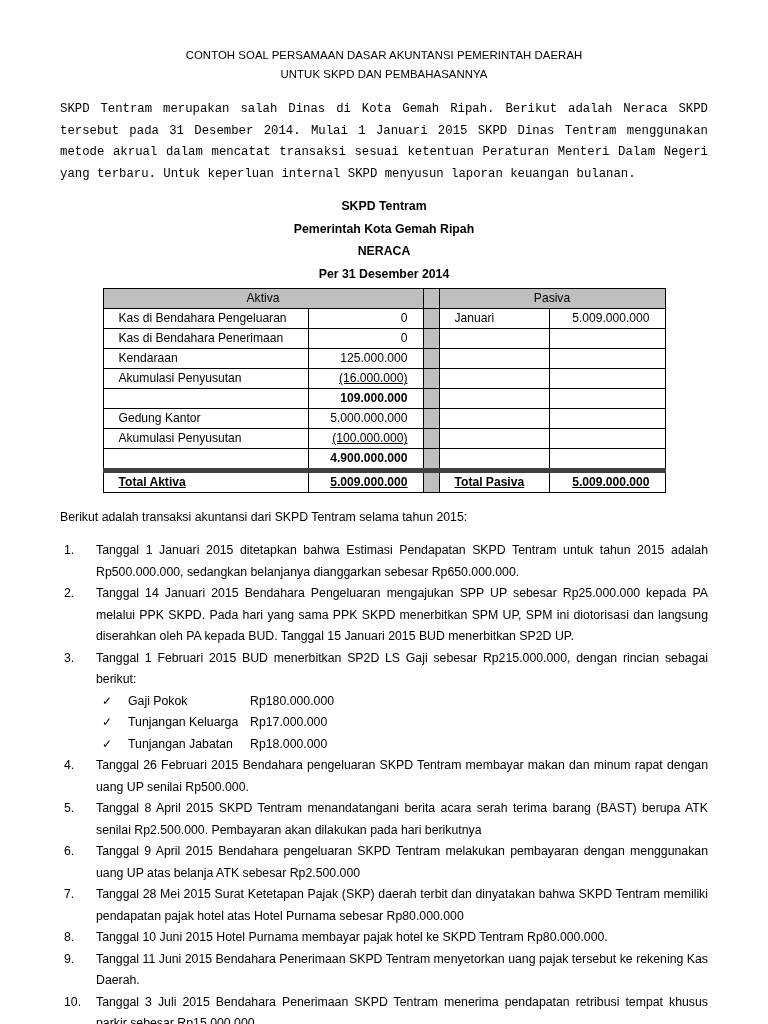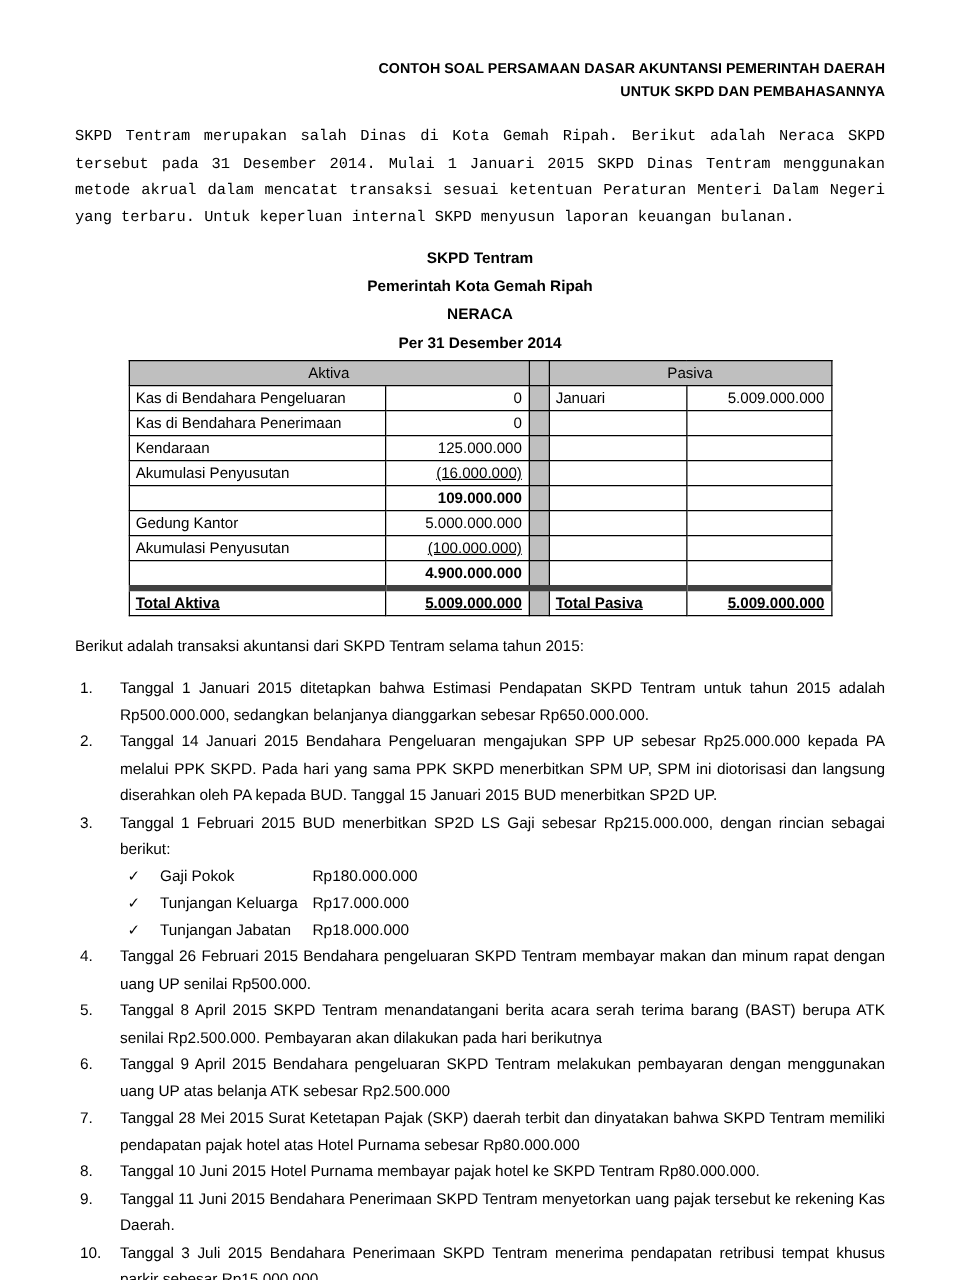--- a/index.html
+++ b/index.html
@@ -17,22 +17,22 @@
   .page {
     position: relative;
     width: 768px;
     height: 1024px;
     box-sizing: border-box;
     padding: 46px 60px 0 60px;
   }
 
   
   .doc-title {
-    text-align: right;
-    font-weight: bold;
+    text-align: center;
+    font-weight: normal;
     font-size: 11.4px;
     line-height: 19px;
     letter-spacing: 0.05px;
   }
 
   
   .intro {
     margin-top: 15px;
     text-align: justify;
     text-justify: inter-word;
@@ -57,21 +57,21 @@
     justify-content: center;
   }
   table.neraca {
     border-collapse: collapse;
     width: 562px;
     font-size: 12.1px;
     table-layout: fixed;
   }
   table.neraca td, table.neraca th {
     border: 1px solid #000;
-    padding: 0 5px;
+    padding: 0 15px;
     height: 19px;
     vertical-align: middle;
     font-weight: normal;
   }
   .col-a-label { width: 205px; }
   .col-a-num   { width: 115px; }
   .col-gap     { width: 16px; background: #bfbfbf; border-top: 1px solid #000; border-bottom: 1px solid #000; }
   .col-p-label { width: 110px; }
   .col-p-num   { width: 116px; }
 

